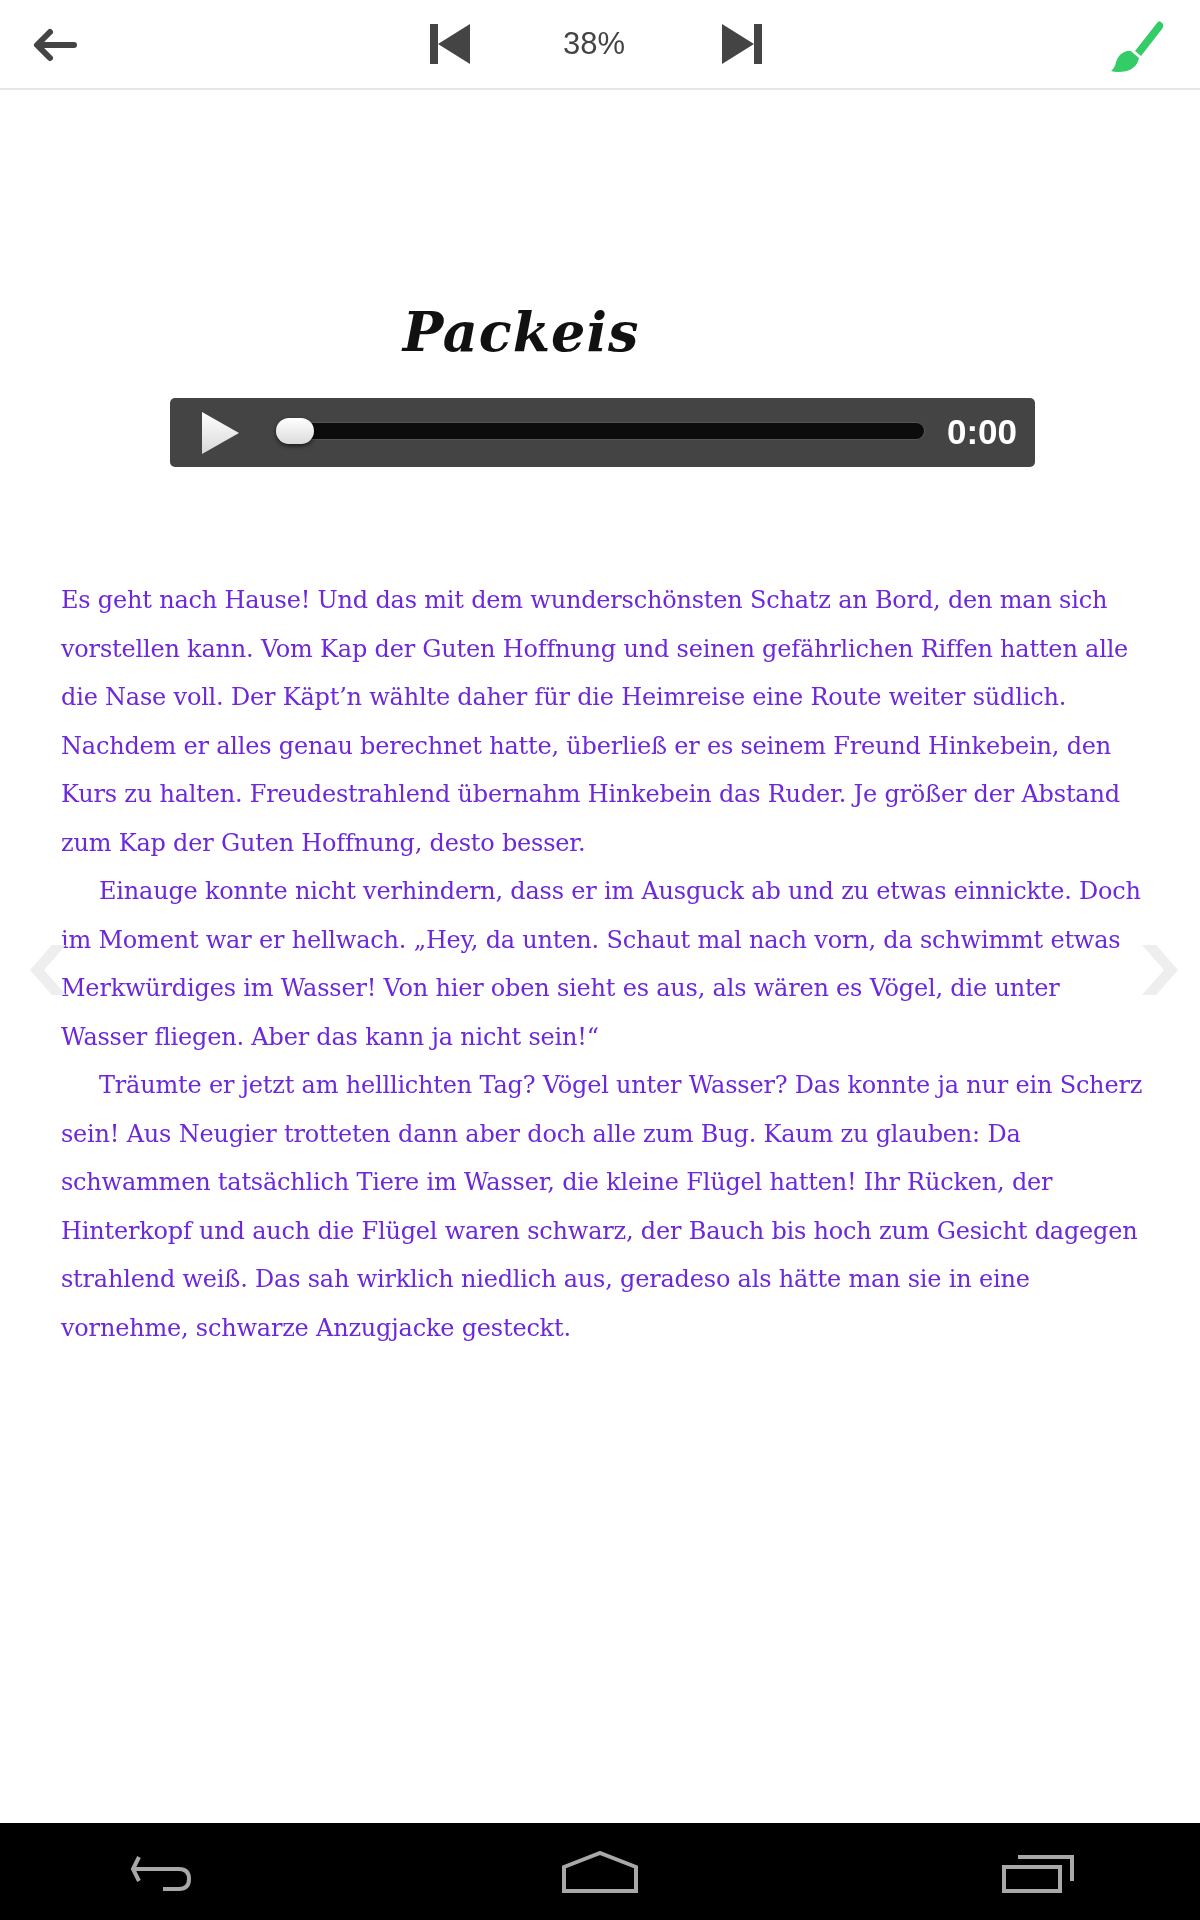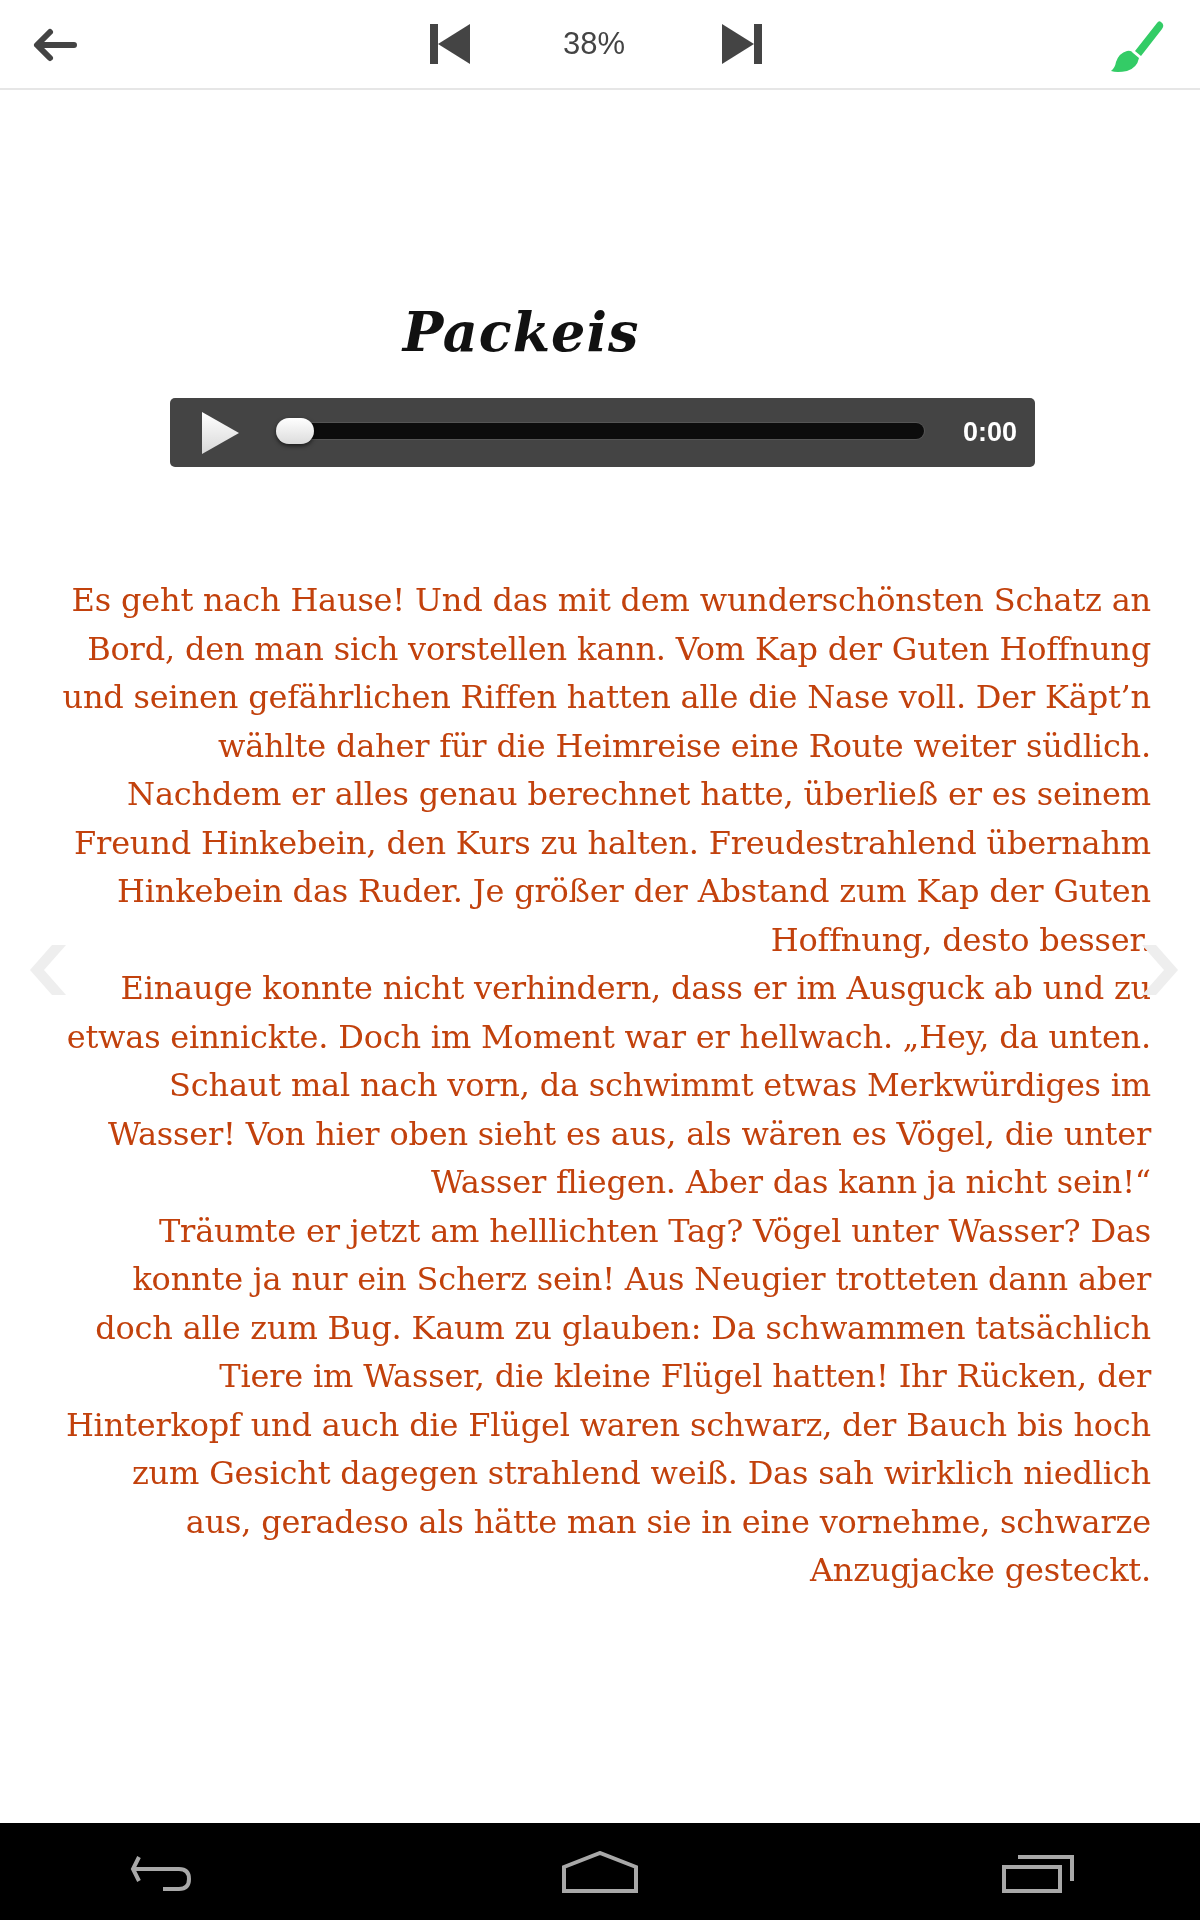--- a/index.html
+++ b/index.html
@@ -34,27 +34,26 @@
     position:absolute; left:112px; top:25px; width:642px; height:16px;
     background:#0c0c0c; border-radius:8px; box-shadow:0 0 0 1px #555;
   }
   .seek-thumb {
     position:absolute; left:106px; top:20px; width:38px; height:26px;
     background:linear-gradient(#ffffff,#dcdcdc); border-radius:13px;
     box-shadow:0 2px 4px rgba(0,0,0,0.6); cursor:pointer;
   }
   .time-label {
     position:absolute; right:18px; top:12px; height:44px; line-height:44px;
-    font-family:"Liberation Sans", sans-serif; font-weight:bold; font-size:27px; color:#fff;
+    font-family:"Liberation Sans", sans-serif; font-weight:bold; font-size:35px; color:#fff;
   }
   .text-body {
     position:absolute; left:61px; top:576px; width:1090px;
-    font-family:"DejaVu Serif", serif; font-size:32px; line-height:48.5px; color:#c2410c;
+    font-family:"DejaVu Serif", serif; font-size:24px; line-height:48.5px; color:#6d28d9;
     letter-spacing:-0.2px;
-    text-align:right;
   }
   .text-body p { margin:0; }
   .text-body p.indent { text-indent:38px; }
   .page-arrow {
     position:absolute; top:935px; width:50px; height:70px; cursor:pointer;
   }
   #page-prev { left:18px; }
   #page-next { left:1140px; }
   .navbar {
     position:absolute; left:0; top:1823px; width:1200px; height:97px; background:#000;

